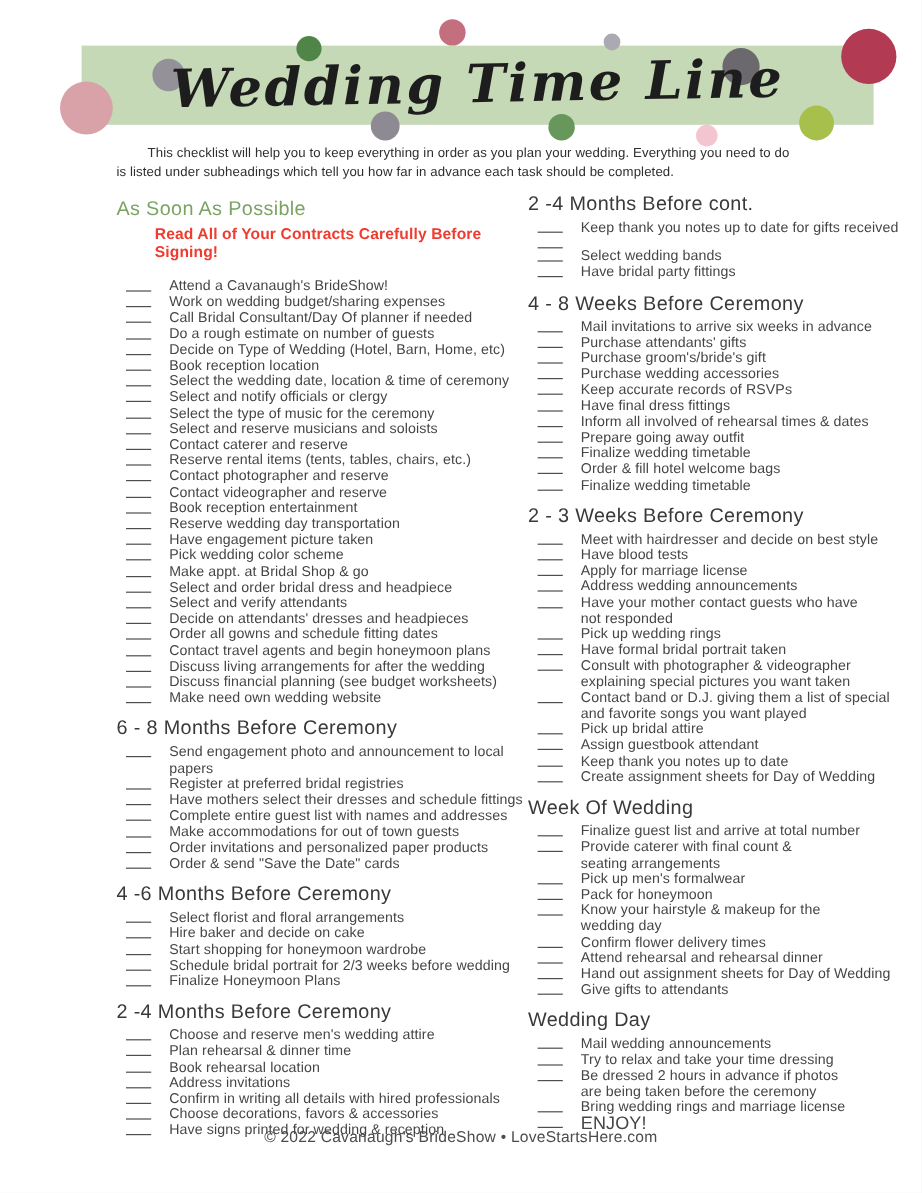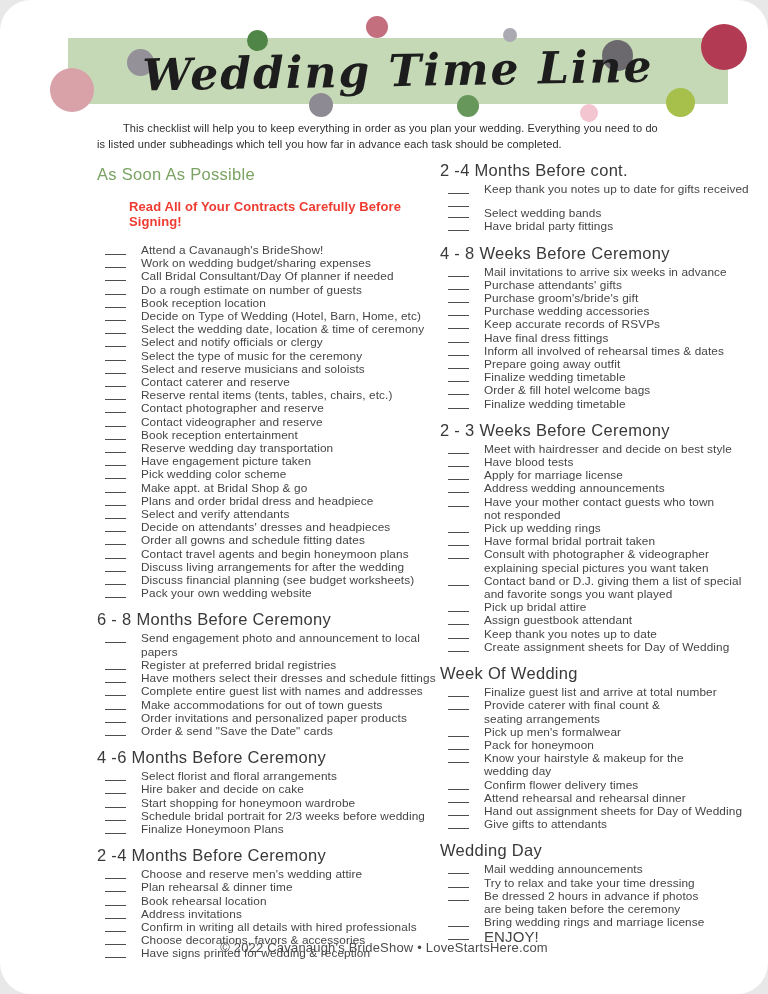--- a/index.html
+++ b/index.html
@@ -1,17 +1,17 @@
 <!DOCTYPE html>
 <html style="--banner: #c5d9b6; --green: #7aa364; --red: #ee3c31;"><head>
 <meta charset="utf-8">
 <style>
   html,body{margin:0;padding:0;}
   body{background:#e8e8e8;font-family:"Liberation Sans",sans-serif;}
-  .page{position:relative;width:768px;height:994px;background:#ffffff;overflow:hidden;margin:0 auto;border-radius:31px;}
+  .page{position:relative;width:768px;height:994px;background:#ffffff;overflow:hidden;margin:0 auto;}
 
   
   .banner{position:absolute;background:var(--banner,#c5d9b6);left:68px;top:38px;width:660px;height:66px;}
   .dot{position:absolute;border-radius:50%;}
   .title{position:absolute;left:68px;top:34px;width:660px;height:72px;
          display:flex;align-items:center;justify-content:center;
          font-family:"DejaVu Serif",serif;font-style:italic;font-weight:bold;
          font-size:44px;letter-spacing:2px;color:#1d1d1d;transform:rotate(-1deg);z-index:3;}
 
   .intro{position:absolute;left:97px;top:109px;width:566px;font-size:11px;
@@ -19,21 +19,21 @@
 
   
   .col{position:absolute;z-index:2;}
   #col-left{left:97px;top:149px;width:342px;}
   #col-right{left:440px;top:145px;width:324px;}
 
   .sec-heading{font-size:16.5px;font-weight:400;color:#393939;margin:10px 0 4px 0;
                letter-spacing:0.3px;line-height:18px;}
   section:first-child .sec-heading{margin-top:16px;}
   .sec-heading.green{color:var(--green,#7aa364);}
-  .warning{color:var(--red,#ee3c31);font-weight:700;font-size:13px;margin:16px 0 15px 0;
+  .warning{color:var(--red,#ee3c31);font-weight:700;font-size:13px;margin:4px 0 15px 0;
            letter-spacing:0.1px;line-height:15px;padding-left:32px;}
 
   .item{display:flex;align-items:flex-start;padding-left:8px;}
   .blank{width:21px;height:10px;border-bottom:1.4px solid #4e4e4e;margin-right:15px;flex:none;}
   .item-text{white-space:pre-line;font-size:11.8px;line-height:13.2px;color:#454545;letter-spacing:0.1px;}
   .item.big .item-text{font-size:15px;line-height:16px;}
 
   .footer{position:absolute;left:0;top:940px;width:100%;text-align:center;
           font-size:13px;color:#4c4c4c;letter-spacing:0.2px;z-index:2;}
 </style>
@@ -76,28 +76,28 @@
         <div class="item">
           <span class="blank"></span>
           <span class="item-text">Call Bridal Consultant/Day Of planner if needed</span>
         </div>
         <div class="item">
           <span class="blank"></span>
           <span class="item-text">Do a rough estimate on number of guests</span>
         </div>
         <div class="item">
           <span class="blank"></span>
+          <span class="item-text">Decide on Type of Wedding (Hotel, Barn, Home, etc)</span>
+        </div>
+        <div class="item">
+          <span class="blank"></span>
           <span class="item-text">Book reception location</span>
         </div>
         <div class="item">
           <span class="blank"></span>
-          <span class="item-text">Decide on Type of Wedding (Hotel, Barn, Home, etc)</span>
-        </div>
-        <div class="item">
-          <span class="blank"></span>
           <span class="item-text">Select the wedding date, location &amp; time of ceremony</span>
         </div>
         <div class="item">
           <span class="blank"></span>
           <span class="item-text">Select and notify officials or clergy</span>
         </div>
         <div class="item">
           <span class="blank"></span>
           <span class="item-text">Select the type of music for the ceremony</span>
         </div>
@@ -136,21 +136,21 @@
         <div class="item">
           <span class="blank"></span>
           <span class="item-text">Pick wedding color scheme</span>
         </div>
         <div class="item">
           <span class="blank"></span>
           <span class="item-text">Make appt. at Bridal Shop &amp; go</span>
         </div>
         <div class="item">
           <span class="blank"></span>
-          <span class="item-text">Plans and order bridal dress and headpiece</span>
+          <span class="item-text">Select and order bridal dress and headpiece</span>
         </div>
         <div class="item">
           <span class="blank"></span>
           <span class="item-text">Select and verify attendants</span>
         </div>
         <div class="item">
           <span class="blank"></span>
           <span class="item-text">Decide on attendants' dresses and headpieces</span>
         </div>
         <div class="item">
@@ -164,21 +164,21 @@
         <div class="item">
           <span class="blank"></span>
           <span class="item-text">Discuss living arrangements for after the wedding</span>
         </div>
         <div class="item">
           <span class="blank"></span>
           <span class="item-text">Discuss financial planning (see budget worksheets)</span>
         </div>
         <div class="item">
           <span class="blank"></span>
-          <span class="item-text">Pack your own wedding website</span>
+          <span class="item-text">Make need own wedding website</span>
         </div>
       </section>
       <section>
         <h2 class="sec-heading">6 - 8 Months Before Ceremony</h2>
         <div class="item">
           <span class="blank"></span>
           <span class="item-text">Send engagement photo and announcement to local
 papers</span>
         </div>
         <div class="item">
@@ -340,21 +340,21 @@
         <div class="item">
           <span class="blank"></span>
           <span class="item-text">Apply for marriage license</span>
         </div>
         <div class="item">
           <span class="blank"></span>
           <span class="item-text">Address wedding announcements</span>
         </div>
         <div class="item">
           <span class="blank"></span>
-          <span class="item-text">Have your mother contact guests who town
+          <span class="item-text">Have your mother contact guests who have
 not responded</span>
         </div>
         <div class="item">
           <span class="blank"></span>
           <span class="item-text">Pick up wedding rings</span>
         </div>
         <div class="item">
           <span class="blank"></span>
           <span class="item-text">Have formal bridal portrait taken</span>
         </div>

